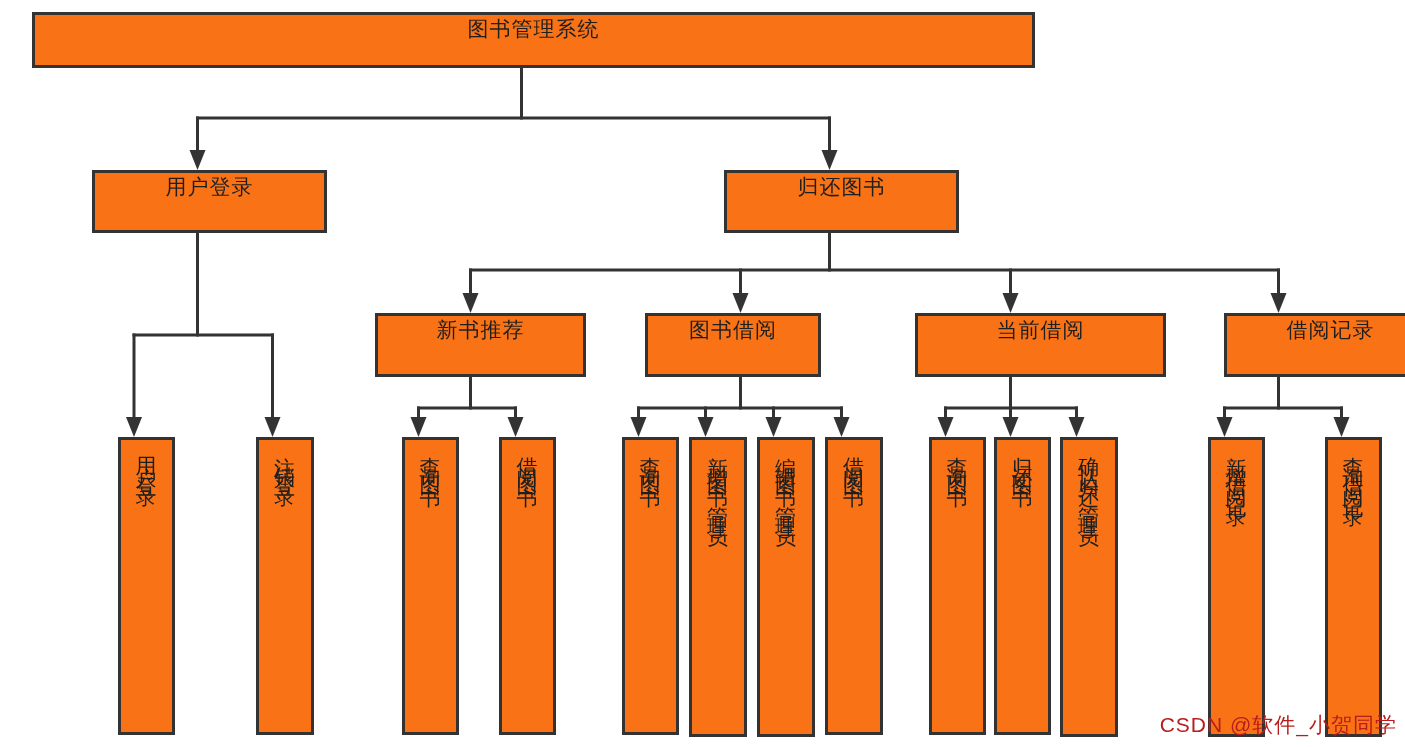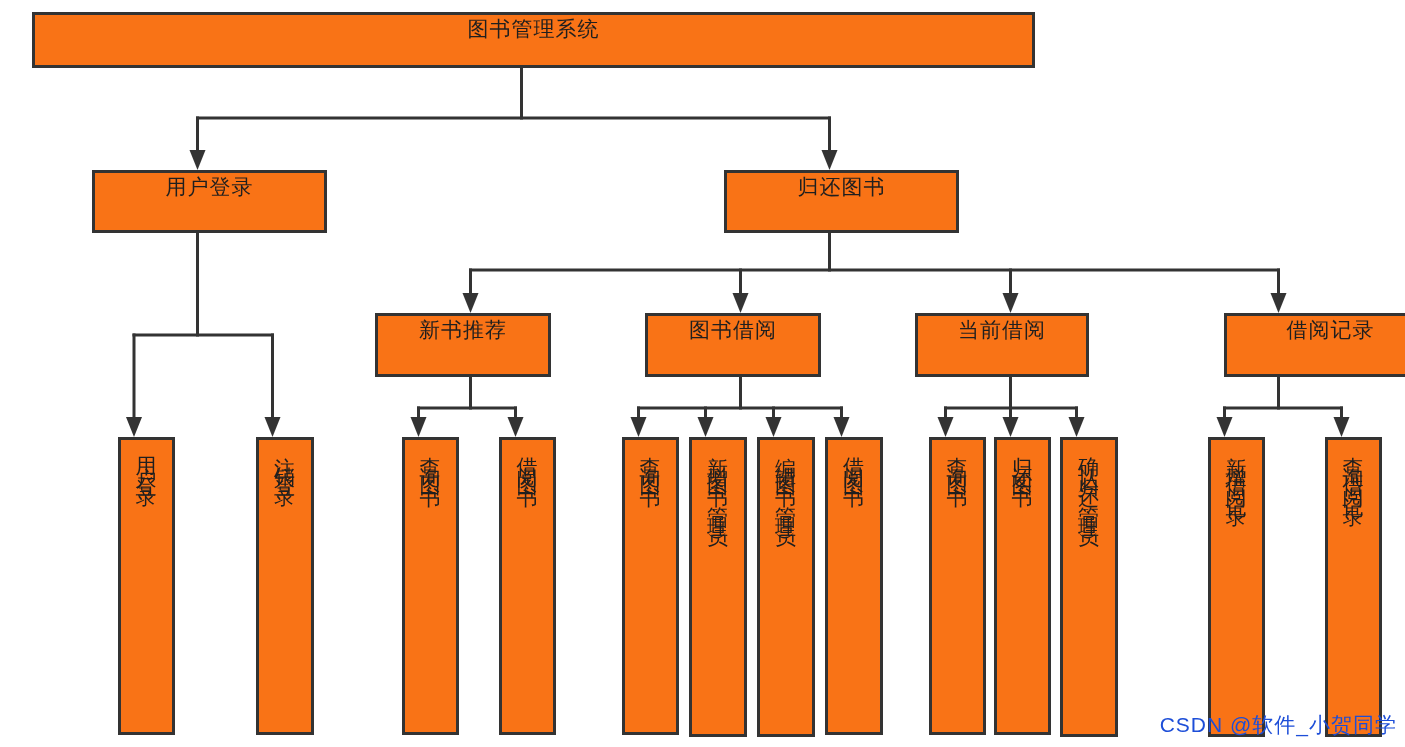--- a/index.html
+++ b/index.html
@@ -47,21 +47,21 @@
     line-height: 1;
     letter-spacing: 10px;
     white-space: nowrap;
   }
   .watermark {
     position: absolute;
     top: 711px;
     right: 8px;
     font-size: 21px;
     letter-spacing: 1px;
-    color: #1d4ed8;
+    color: #b91c1c;
     z-index: 3;
     white-space: nowrap;
   }
 </style>
 </head>
 <body>
 
 <div class="stage">
 
   <svg class="connectors" viewBox="0 0 1405 747" xmlns="http://www.w3.org/2000/svg" stroke="#333333" stroke-width="3" stroke-linecap="square">
@@ -144,27 +144,27 @@
     <span class="hlabel">图书管理系统</span>
   </div>
 
   <div class="node" style="left:80px; top:170px; width:235px; height:63px;">
     <span class="hlabel">用户登录</span>
   </div>
   <div class="node" style="left:712px; top:170px; width:235px; height:63px;">
     <span class="hlabel">归还图书</span>
   </div>
 
-  <div class="node" style="left:363px; top:313px; width:176px; height:64px;">
+  <div class="node" style="left:363px; top:313px; width:211px; height:64px;">
     <span class="hlabel">新书推荐</span>
   </div>
   <div class="node" style="left:633px; top:313px; width:176px; height:64px;">
     <span class="hlabel">图书借阅</span>
   </div>
-  <div class="node" style="left:903px; top:313px; width:174px; height:64px;">
+  <div class="node" style="left:903px; top:313px; width:251px; height:64px;">
     <span class="hlabel">当前借阅</span>
   </div>
   <div class="node" style="left:1212px; top:313px; width:213px; height:64px;">
     <span class="hlabel">借阅记录</span>
   </div>
 
   <div class="node" style="left:106px; top:437px; width:57px; height:298px;">
     <span class="vlabel">用户登录</span>
   </div>
   <div class="node" style="left:244px; top:437px; width:58px; height:298px;">

